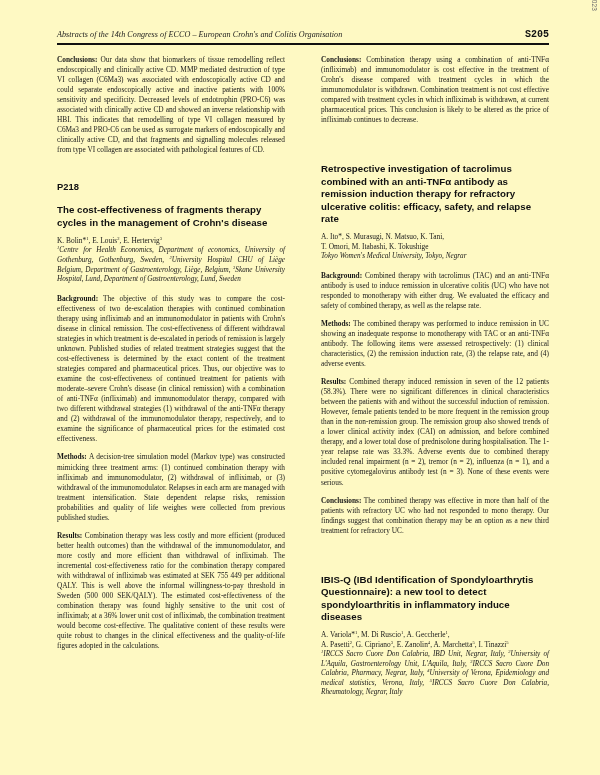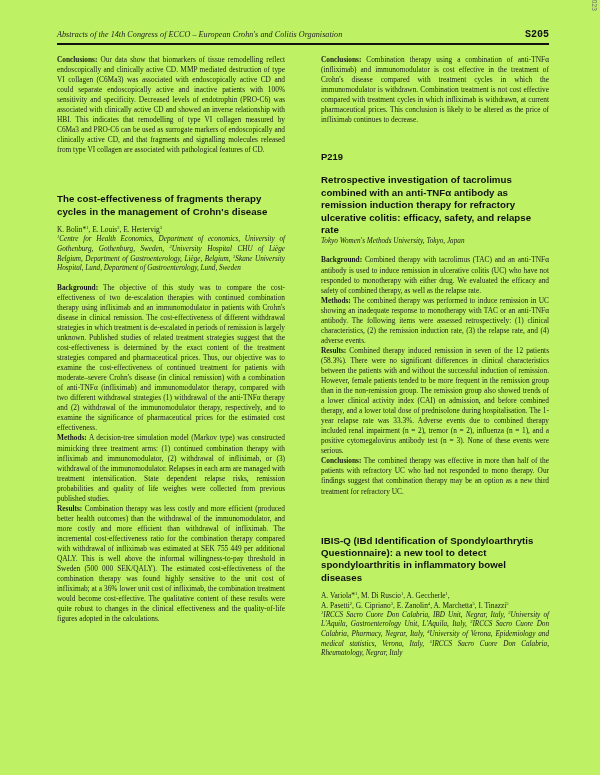--- a/index.html
+++ b/index.html
@@ -14,21 +14,21 @@
     overflow: hidden;
     font-family: "Liberation Serif", serif;
     color: #1a1a1a;
   }
 
   .page {
     position: absolute;
     left: 0; top: 0;
     width: 600px;
     height: 775px;
-    background: #bef264;
+    background: #fef9c3;
   }
 
   
   .runhead {
     position: absolute;
     left: 57px;
     top: 29px;
     width: 492px;
     display: flex;
     align-items: baseline;
@@ -76,21 +76,21 @@
     margin: 0;
     font-family: "Liberation Serif", serif;
     font-size: 7.35px;
     line-height: 10.05px;
     text-align: justify;
     text-justify: inter-word;
     color: #181818;
     hyphens: auto;
     -webkit-hyphens: auto;
   }
-  p.body + p.body { margin-top: 0; }
+  p.body + p.body { margin-top: 8px; }
 
   .lbl { font-weight: bold; }
 
   
   .abs-num {
     font-family: "Liberation Sans", sans-serif;
     font-weight: bold;
     font-size: 9.4px;
     color: #111;
     margin: 0;
@@ -157,56 +157,57 @@
 
   <div class="columns">
 
     <div class="col">
 
       <p class="body"><span class="lbl">Conclusions:</span> Our data show that biomarkers of tissue remodelling reflect endoscopically and clinically active CD. MMP mediated destruction of type VI collagen (C6Ma3) was associated with endoscopically active CD and could separate endoscopically active and inactive patients with 100% sensitivity and specificity. Decreased levels of endotrophin (PRO-C6) was associated with clinically active CD and showed an inverse relationship with HBI. This indicates that remodelling of type VI collagen measured by C6Ma3 and PRO-C6 can be used as surrogate markers of endoscopically and clinically active CD, and that fragments and signalling molecules released from type VI collagen are associated with pathological features of CD.</p>
 
       <div class="spacer-top"></div>
 
       <div>
+        <p class="abs-num">P218</p>
         <p class="abs-title">The cost-effectiveness of fragments therapy cycles in the management of Crohn's disease</p>
         <p class="authors">K. Bolin*<sup>1</sup>, E. Louis<sup>2</sup>, E. Hertervig<sup>3</sup></p>
         <p class="affils"><sup>1</sup>Centre for Health Economics, Department of economics, University of Gothenburg, Gothenburg, Sweden, <sup>2</sup>University Hospital CHU of Liège Belgium, Department of Gastroenterology, Liège, Belgium, <sup>3</sup>Skane University Hospital, Lund, Department of Gastroenterology, Lund, Sweden</p>
 
         <div class="spacer-small"></div>
 
         <p class="body"><span class="lbl">Background:</span> The objective of this study was to compare the cost-effectiveness of two de-escalation therapies with continued combination therapy using infliximab and an immunomodulator in patients with Crohn's disease in clinical remission. The cost-effectiveness of different withdrawal strategies in which treatment is de-escalated in periods of remission is largely unknown. Published studies of related treatment strategies suggest that the cost-effectiveness is determined by the exact content of the treatment strategies compared and pharmaceutical prices. Thus, our objective was to examine the cost-effectiveness of continued treatment for patients with moderate–severe Crohn's disease (in clinical remission) with a combination of anti-TNFα (infliximab) and immunomodulator therapy, compared with two different withdrawal strategies (1) withdrawal of the anti-TNFα therapy and (2) withdrawal of the immunomodulator therapy, respectively, and to examine the significance of pharmaceutical prices for the estimated cost effectiveness.</p>
         <p class="body"><span class="lbl">Methods:</span> A decision-tree simulation model (Markov type) was constructed mimicking three treatment arms: (1) continued combination therapy with infliximab and immunomodulator, (2) withdrawal of infliximab, or (3) withdrawal of the immunomodulator. Relapses in each arm are managed with treatment intensification. State dependent relapse risks, remission probabilities and quality of life weighes were collected from previous published studies.</p>
         <p class="body"><span class="lbl">Results:</span> Combination therapy was less costly and more efficient (produced better health outcomes) than the withdrawal of the immunomodulator, and more costly and more efficient than withdrawal of infliximab. The incremental cost-effectiveness ratio for the combination therapy compared with withdrawal of infliximab was estimated at SEK 755 449 per additional QALY. This is well above the informal willingness-to-pay threshold in Sweden (500 000 SEK/QALY). The estimated cost-effectiveness of the combination therapy was found highly sensitive to the unit cost of infliximab; at a 36% lower unit cost of infliximab, the combination treatment would become cost-effective. The qualitative content of these results were quite robust to changes in the clinical effectiveness and the quality-of-life figures adopted in the calculations.</p>
       </div>
 
     </div>
 
     <div class="col">
 
       <p class="body"><span class="lbl">Conclusions:</span> Combination therapy using a combination of anti-TNFα (infliximab) and immunomodulator is cost effective in the treatment of Crohn's disease compared with treatment cycles in which the immunomodulator is withdrawn. Combination treatment is not cost effective compared with treatment cycles in which infliximab is withdrawn, at current pharmaceutical prices. This conclusion is likely to be altered as the price of infliximab continues to decrease.</p>
 
       <div class="spacer-top"></div>
 
       <div>
-        <p class="abs-num">P219</p>
         <p class="abs-title">Retrospective investigation of tacrolimus combined with an anti-TNFα antibody as remission induction therapy for refractory ulcerative colitis: efficacy, safety, and relapse rate</p>
-        <p class="affils">Tokyo Women's Methods University, Tokyo, Japan</p>
+        <p class="authors">A. Ito*, S. Murasugi, N. Matsuo, K. Tani,<br>T. Omori, M. Itabashi, K. Tokushige</p>
+        <p class="affils">Tokyo Women's Medical University, Tokyo, Negrar</p>
 
         <div class="spacer-small"></div>
 
         <p class="body"><span class="lbl">Background:</span> Combined therapy with tacrolimus (TAC) and an anti-TNFα antibody is used to induce remission in ulcerative colitis (UC) who have not responded to monotherapy with either drug. We evaluated the efficacy and safety of combined therapy, as well as the relapse rate.</p>
         <p class="body"><span class="lbl">Methods:</span> The combined therapy was performed to induce remission in UC showing an inadequate response to monotherapy with TAC or an anti-TNFα antibody. The following items were assessed retrospectively: (1) clinical characteristics, (2) the remission induction rate, (3) the relapse rate, and (4) adverse events.</p>
         <p class="body"><span class="lbl">Results:</span> Combined therapy induced remission in seven of the 12 patients (58.3%). There were no significant differences in clinical characteristics between the patients with and without the successful induction of remission. However, female patients tended to be more frequent in the remission group than in the non-remission group. The remission group also showed trends of a lower clinical activity index (CAI) on admission, and before combined therapy, and a lower total dose of prednisolone during hospitalisation. The 1-year relapse rate was 33.3%. Adverse events due to combined therapy included renal impairment (n = 2), tremor (n = 2), influenza (n = 1), and a positive cytomegalovirus antibody test (n = 3). None of these events were serious.</p>
         <p class="body"><span class="lbl">Conclusions:</span> The combined therapy was effective in more than half of the patients with refractory UC who had not responded to mono therapy. Our findings suggest that combination therapy may be an option as a new third treatment for refractory UC.</p>
       </div>
 
       <div class="spacer-top"></div>
 
       <div>
-        <p class="abs-title">IBIS-Q (IBd Identification of Spondyloarthrytis Questionnaire): a new tool to detect spondyloarthritis in inflammatory bowel diseases</p>
+        <p class="abs-title">IBIS-Q (IBd Identification of Spondyloarthrytis Questionnaire): a new tool to detect spondyloarthritis in inflammatory induce diseases</p>
         <p class="authors">A. Variola*<sup>1</sup>, M. Di Ruscio<sup>1</sup>, A. Geccherle<sup>1</sup>,<br>A. Pasetti<sup>2</sup>, G. Cipriano<sup>3</sup>, E. Zanolin<sup>4</sup>, A. Marchetta<sup>5</sup>, I. Tinazzi<sup>5</sup></p>
         <p class="affils"><sup>1</sup>IRCCS Sacro Cuore Don Calabria, IBD Unit, Negrar, Italy, <sup>2</sup>University of L'Aquila, Gastroenterology Unit, L'Aquila, Italy, <sup>3</sup>IRCCS Sacro Cuore Don Calabria, Pharmacy, Negrar, Italy, <sup>4</sup>University of Verona, Epidemiology and medical statistics, Verona, Italy, <sup>5</sup>IRCCS Sacro Cuore Don Calabria, Rheumatology, Negrar, Italy</p>
       </div>
 
     </div>
   </div>
 
   <div class="download-stamp">Downloaded from https://academic.oup.com/ecco-jcc/article/13/Supplement_1/S205/5300745 by guest on 02 October 2023</div>
 
 </div>

